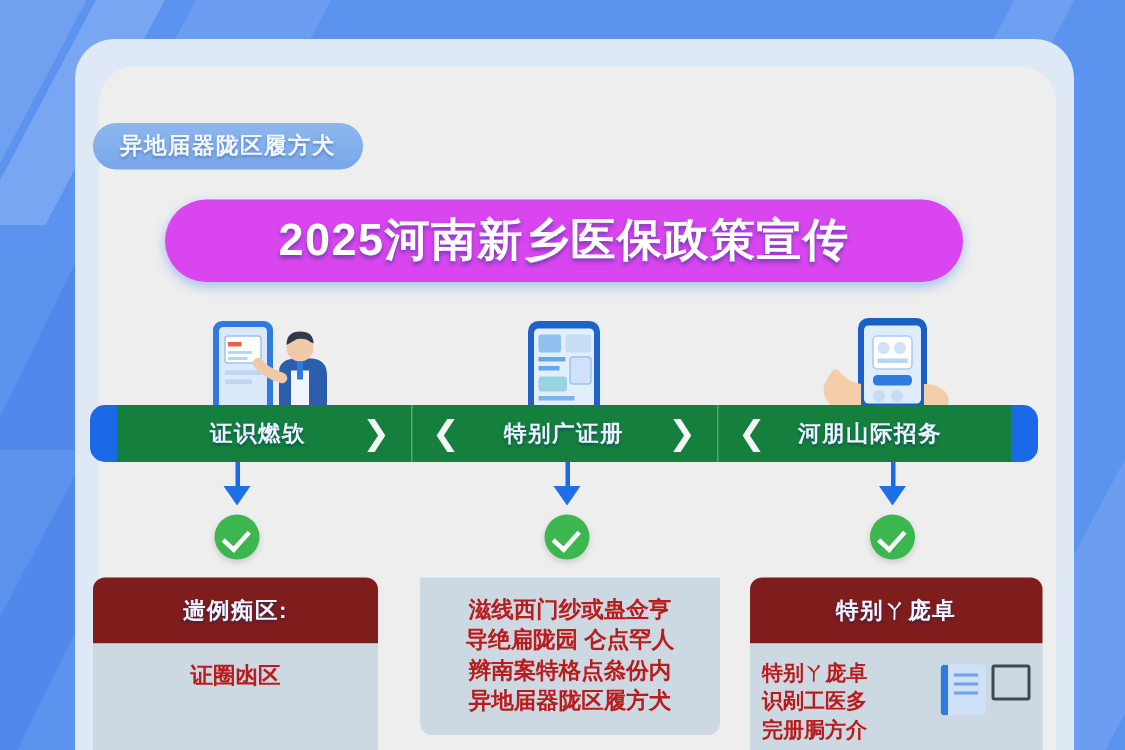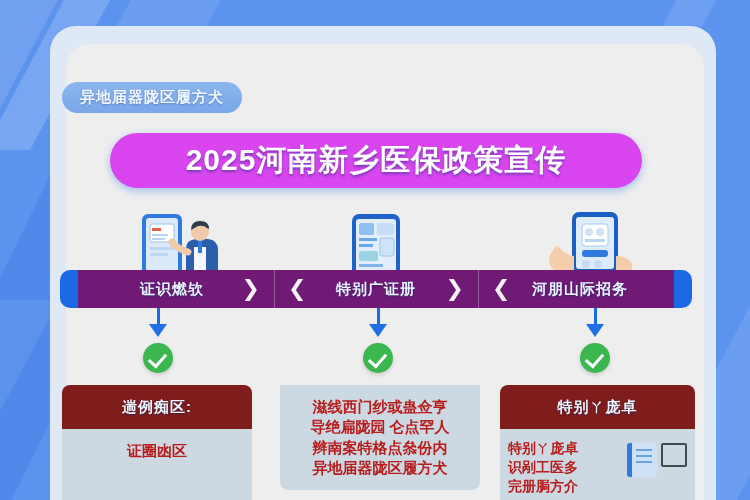--- a/index.html
+++ b/index.html
@@ -57,21 +57,21 @@
 
   
   .illus { position:absolute; }
   .i1 { left:128px; top:214px; width:116px; height:66px; }
   .i2 { left:330px; top:214px; width:92px;  height:66px; }
   .i3 { left:540px; top:212px; width:108px; height:70px; }
 
   
   .navbar {
     position:absolute; left:70px; top:270px; width:612px; height:38px;
-    background:#701a75; border-radius:6px;
+    background:#15803d; border-radius:6px;
     display:flex; align-items:center;
   }
   .navbar::before, .navbar::after {
     content:""; position:absolute; top:0; width:18px; height:38px; background:#1a6ae8;
   }
   .navbar::before { left:-10px; border-radius:10px 0 0 10px; }
   .navbar::after  { right:-10px; border-radius:0 10px 10px 0; }
   .nav-seg {
     flex:1; display:flex; align-items:center; justify-content:center;
     height:100%; position:relative;

